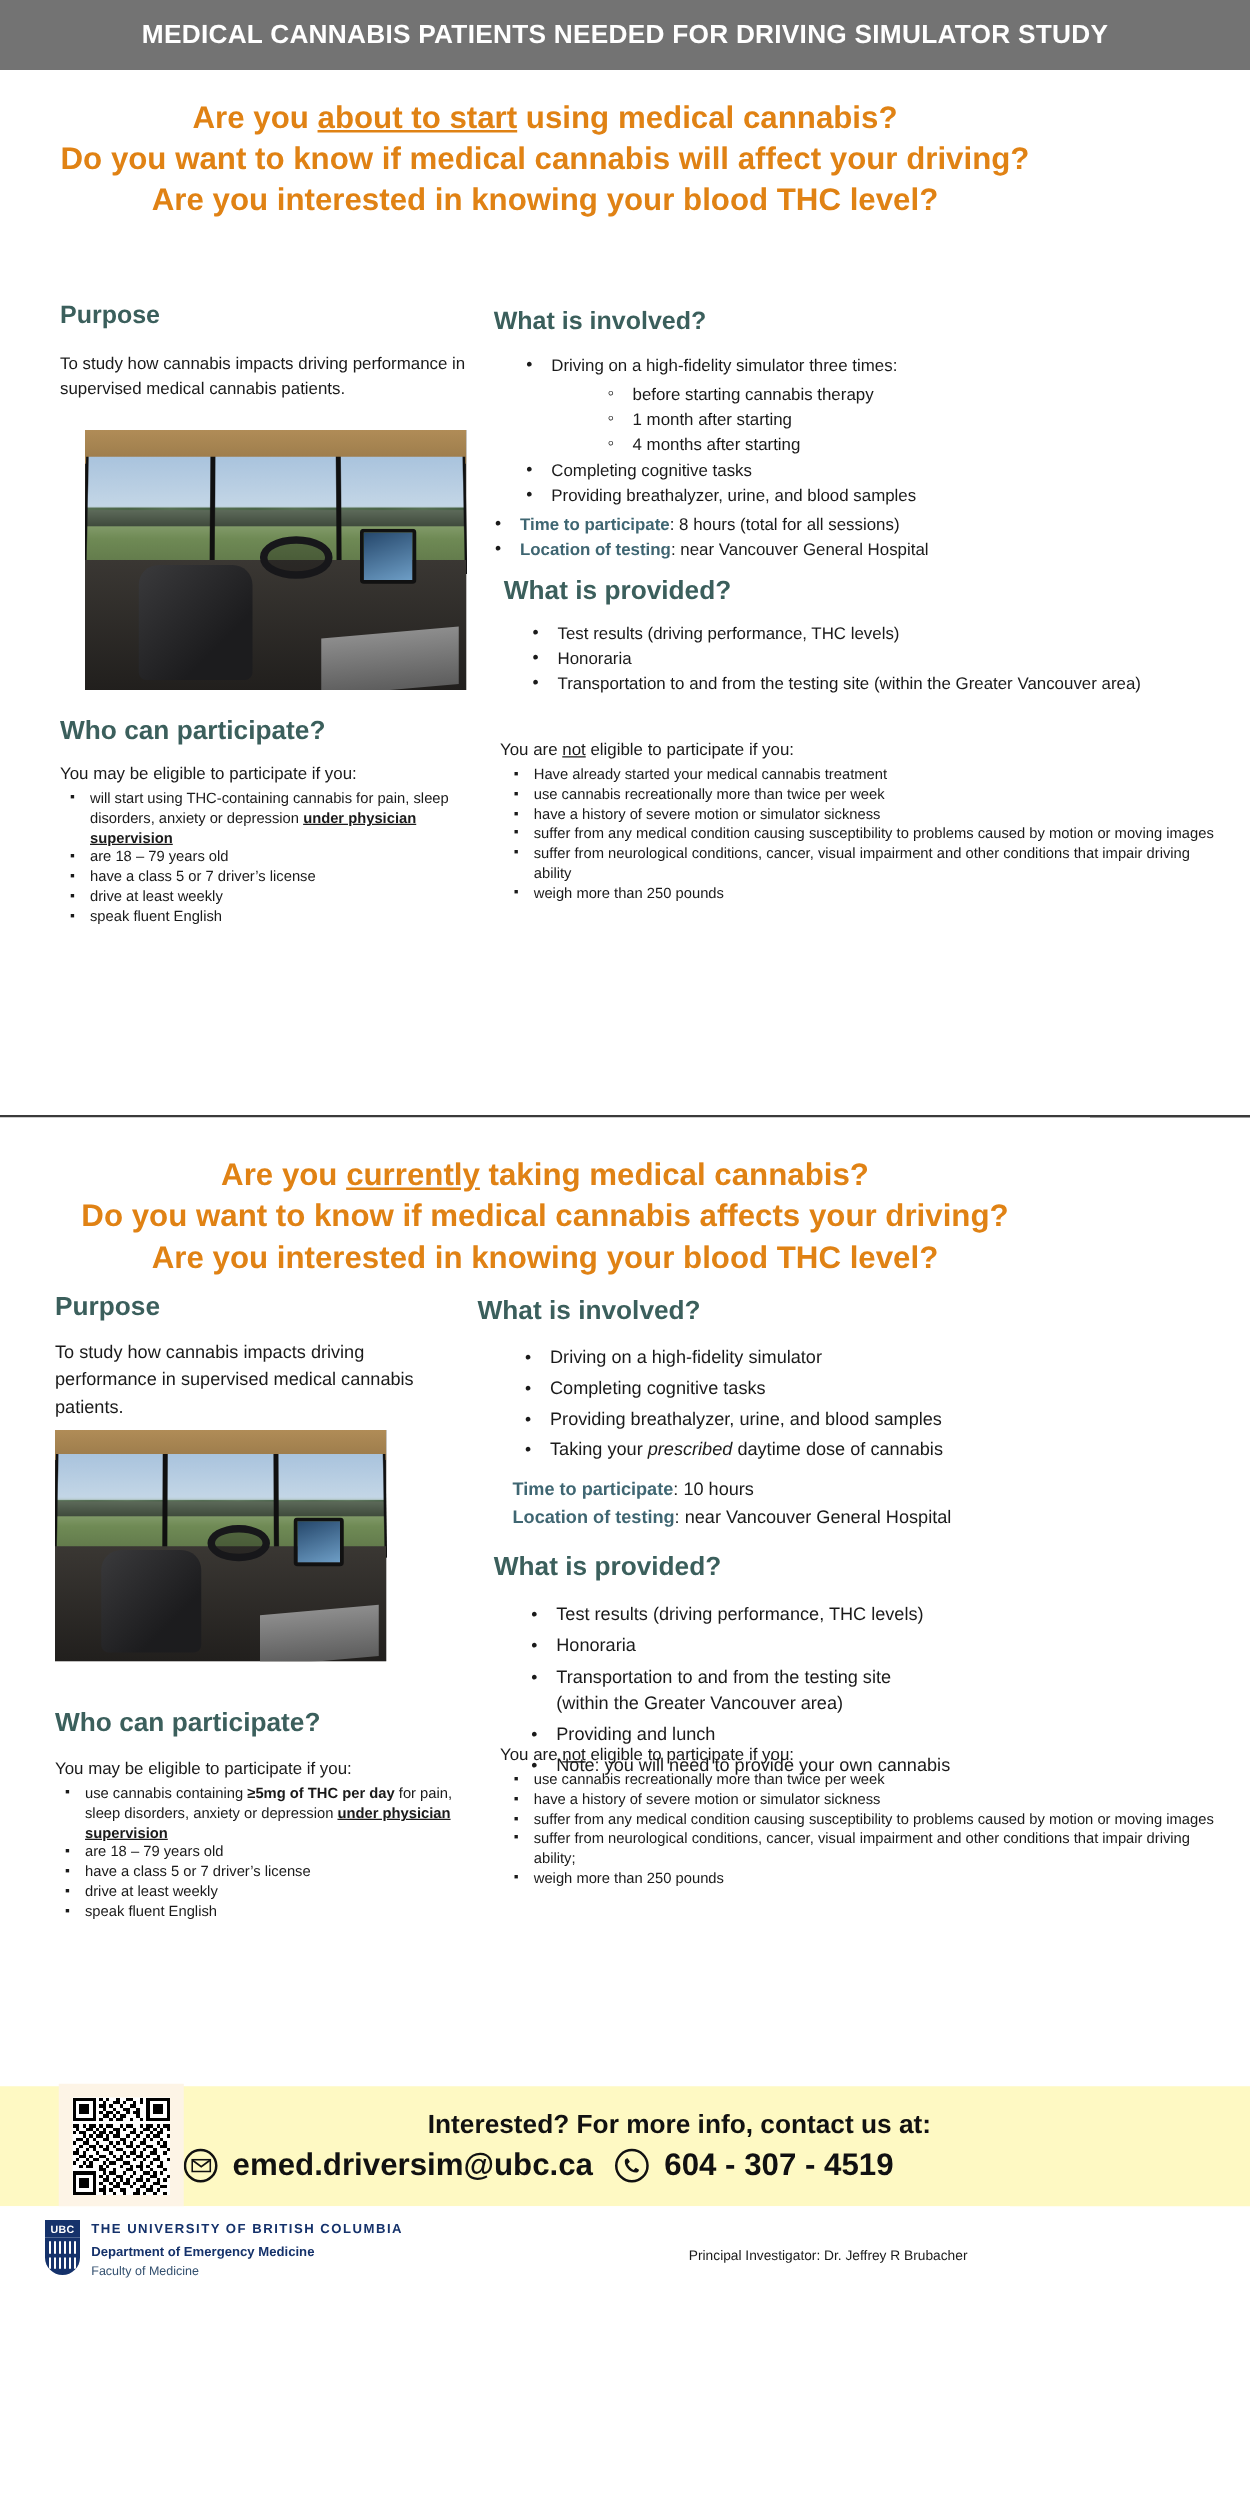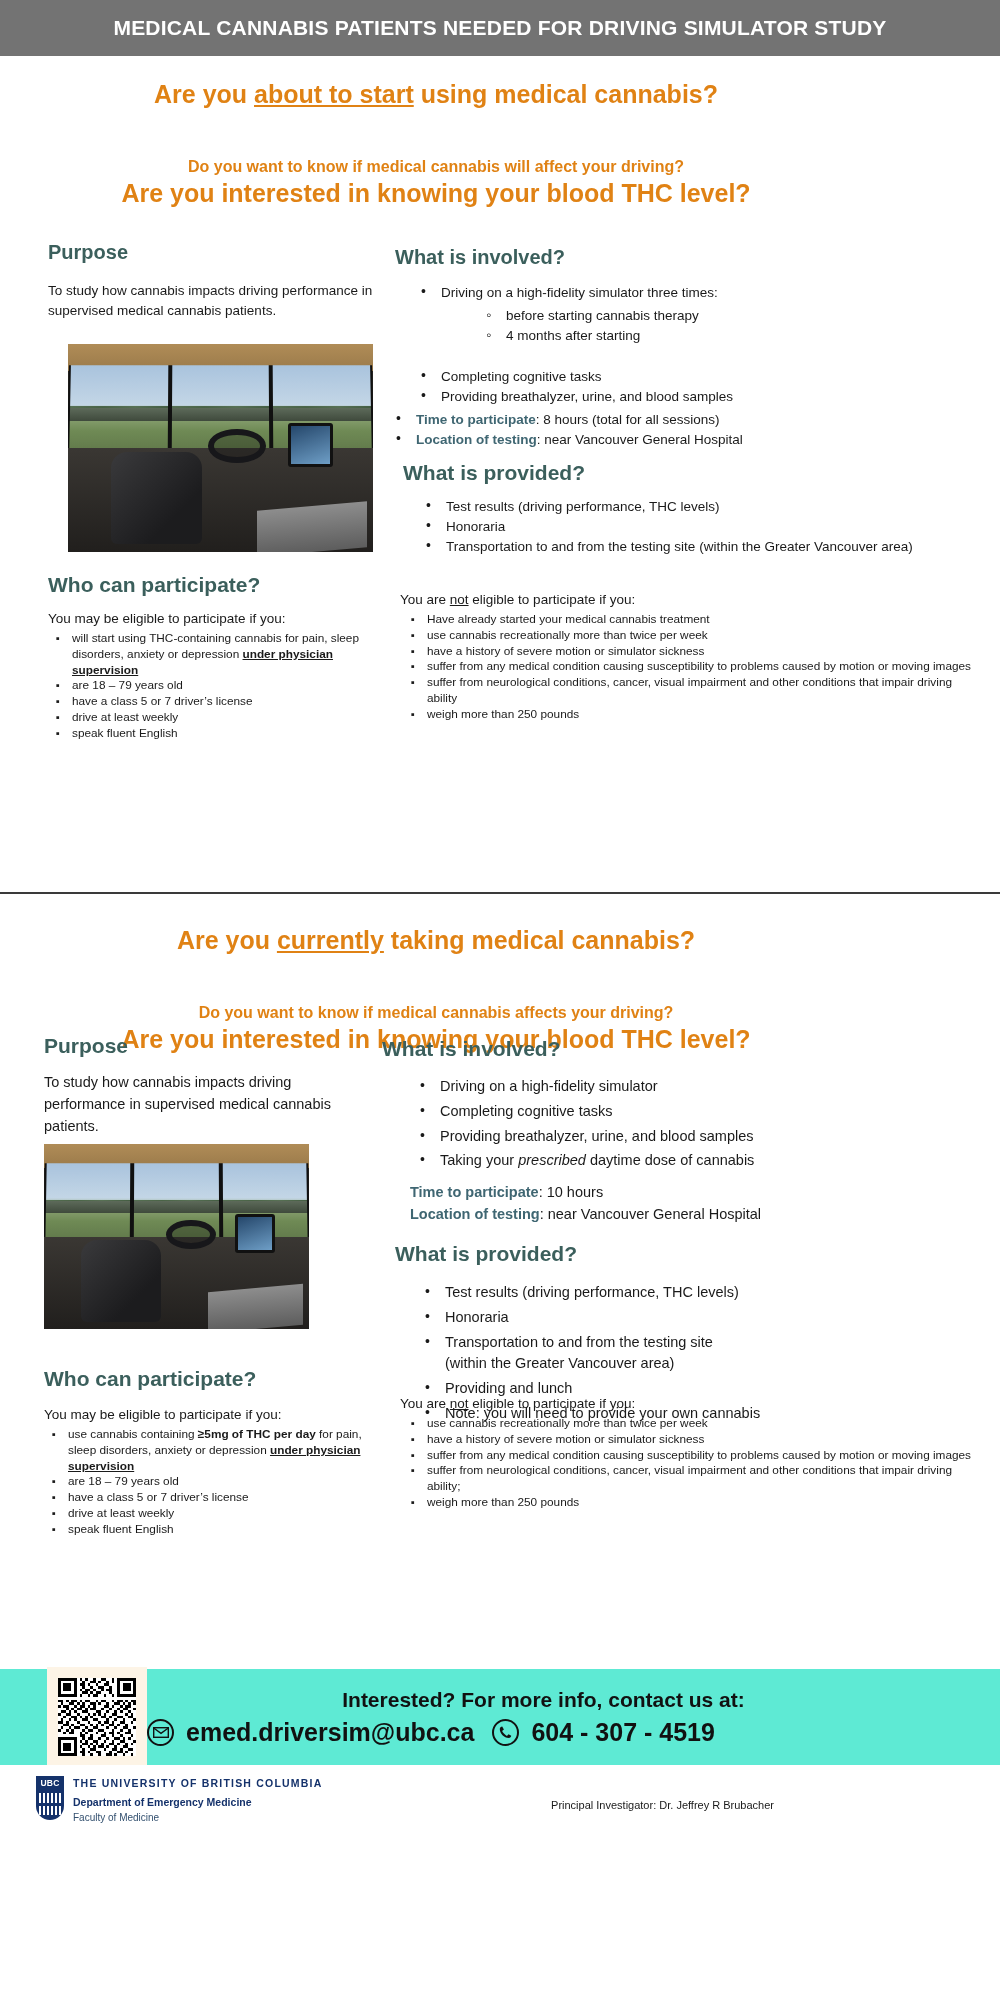--- a/index.html
+++ b/index.html
@@ -33,21 +33,21 @@
   }
 
   
   .headline-block { padding-top: 20px; text-align: center; }
   .headline {
     color: #e08214;
     font-weight: bold;
     line-height: 1.32;
   }
   .headline.l1 { font-size: 25px; }
-  .headline.l2 { font-size: 16px; margin-top: 45px; }
+  .headline.l2 { font-size: 25px; }
   .headline.l3 { font-size: 25px; }
   .headline u { text-decoration: underline; }
 
   h2.sec {
     color: #3b5f5c;
     font-size: 20px;
     font-weight: bold;
   }
   h2.sec.big { font-size: 21px; }
 
@@ -121,21 +121,21 @@
   .sim-wheel { position:absolute; left:46%; top:41%; width:19%; height:16%;
                border:6px solid #17171a; border-radius:50%; background:rgba(0,0,0,.25);}
   .sim-tablet { position:absolute; right:13%; top:38%; width:15%; height:21%;
                 background: linear-gradient(160deg,#25476b,#6e9ec6); border:3px solid #111; border-radius:3px;}
   .sim-desk { position:absolute; right:2%; bottom:0; width:36%; height:22%;
               background: linear-gradient(180deg,#8d8d8d,#5d5d5d); transform: skewY(-5deg); }
 
   
   .contact-bar {
     width: 1000px; height: 96px;
-    background: #5eead4;
+    background: #fef9c3;
     display: flex; align-items: center;
     position: relative;
   }
   .qr-wrap {
     margin-left: 47px;
     width: 100px; height: 100px;
     background: #fdf4e6;
     display:flex; align-items:center; justify-content:center;
     position: relative; top: 0;
   }
@@ -232,20 +232,21 @@
   </div>
 
   <h2 class="sec" style="position:absolute; left:395px; top:190px;">What is involved?</h2>
 
   <ul class="b" style="position:absolute; left:415px; top:227px; width:560px;">
     <li>Driving on a high-fidelity simulator three times:</li>
   </ul>
 
   <ul class="b hollow" style="position:absolute; left:480px; top:250px; width:480px;">
     <li>before starting cannabis therapy</li>
+    <li>1 month after starting</li>
     <li>4 months after starting</li>
   </ul>
 
   <ul class="b" style="position:absolute; left:415px; top:311px; width:560px;">
     <li>Completing cognitive tasks</li>
     <li>Providing breathalyzer, urine, and blood samples</li>
   </ul>
 
   <ul class="b" style="position:absolute; left:390px; top:354px; width:600px;">
     <li>

